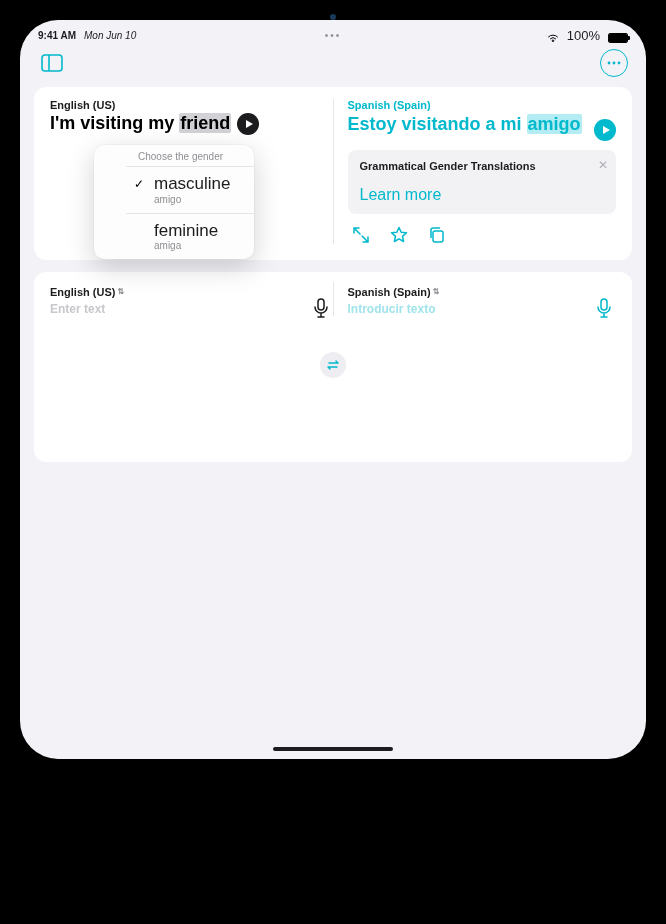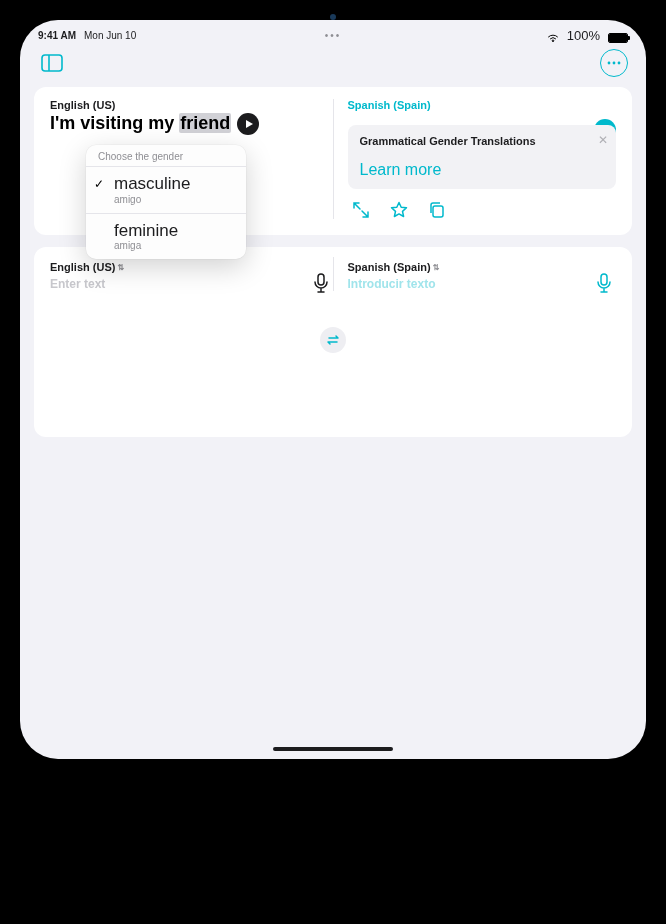--- a/index.html
+++ b/index.html
@@ -41,21 +41,21 @@
       display: flex;
       justify-content: space-between;
       align-items: center;
       padding: 8px 18px 2px;
       font-size: 10px;
       font-weight: 500;
       color: #1c1c1e;
     }
     .status-left { display: flex; gap: 8px; align-items: baseline; }
     .status-time { font-weight: 600; }
-    .status-date { font-weight: 500; }
+    .status-date { font-weight: 500; font-style: italic; }
     .status-center {
       position: absolute;
       left: 50%;
       transform: translateX(-50%);
       color: #8e8e93;
       letter-spacing: 2px;
       font-size: 10px;
     }
     .status-right { display: flex; gap: 8px; align-items: flex-end; font-size: 13px;}
     .wifi-icon { width: 12px; height: 10px; }
@@ -136,27 +136,28 @@
       border-radius:50%;
       display:inline-flex;align-items:center;justify-content:center;
       flex-shrink:0;
     }
     .play-btn.accent { background:#00b9cc; position:absolute; right:0; top:20px;}
     .play-triangle{ width:0;height:0;border-left:7px solid #fff;border-top:4px solid transparent;border-bottom:4px solid transparent;margin-left:2px;}
     
     .gender-popup {
       position: absolute;
       top: 46px;
-      left: 36px;
+      left: 44px;
       width: 160px;
       background: #fdfdfd;
       border-radius: 10px;
       box-shadow: 0 8px 28px rgba(0,0,0,0.18), 0 0 0 0.5px rgba(0,0,0,0.05);
       overflow:hidden;
       z-index: 10;
+      padding-left: 32px;
     }
     .popup-header {
       font-size: 10px;
       color: #8e8e93;
       padding: 6px 12px 4px;
       text-align: left;
     }
     .popup-item {
       padding: 8px 12px 8px 28px;
       position:relative;
@@ -283,20 +284,23 @@
               </div>
               <div class="popup-item">
                 <div class="opt-label">feminine</div>
                 <div class="opt-sub">amiga</div>
               </div>
             </div>
           </div>
 
           <div class="card-col right" style="position:relative;">
             <div class="lang-label accent">Spanish (Spain)</div>
+            <div class="target-text">
+              <span>Estoy visitando a mi </span><span class="hl-target">amigo</span>
+            </div>
             <div class="play-btn accent">
                 <div class="play-triangle"></div>
               </div>
 
             <div class="info-box">
               <div class="info-close">✕</div>
               <div class="info-title">Grammatical Gender Translations</div>
               <a class="info-link">Learn more</a>
             </div>
 

